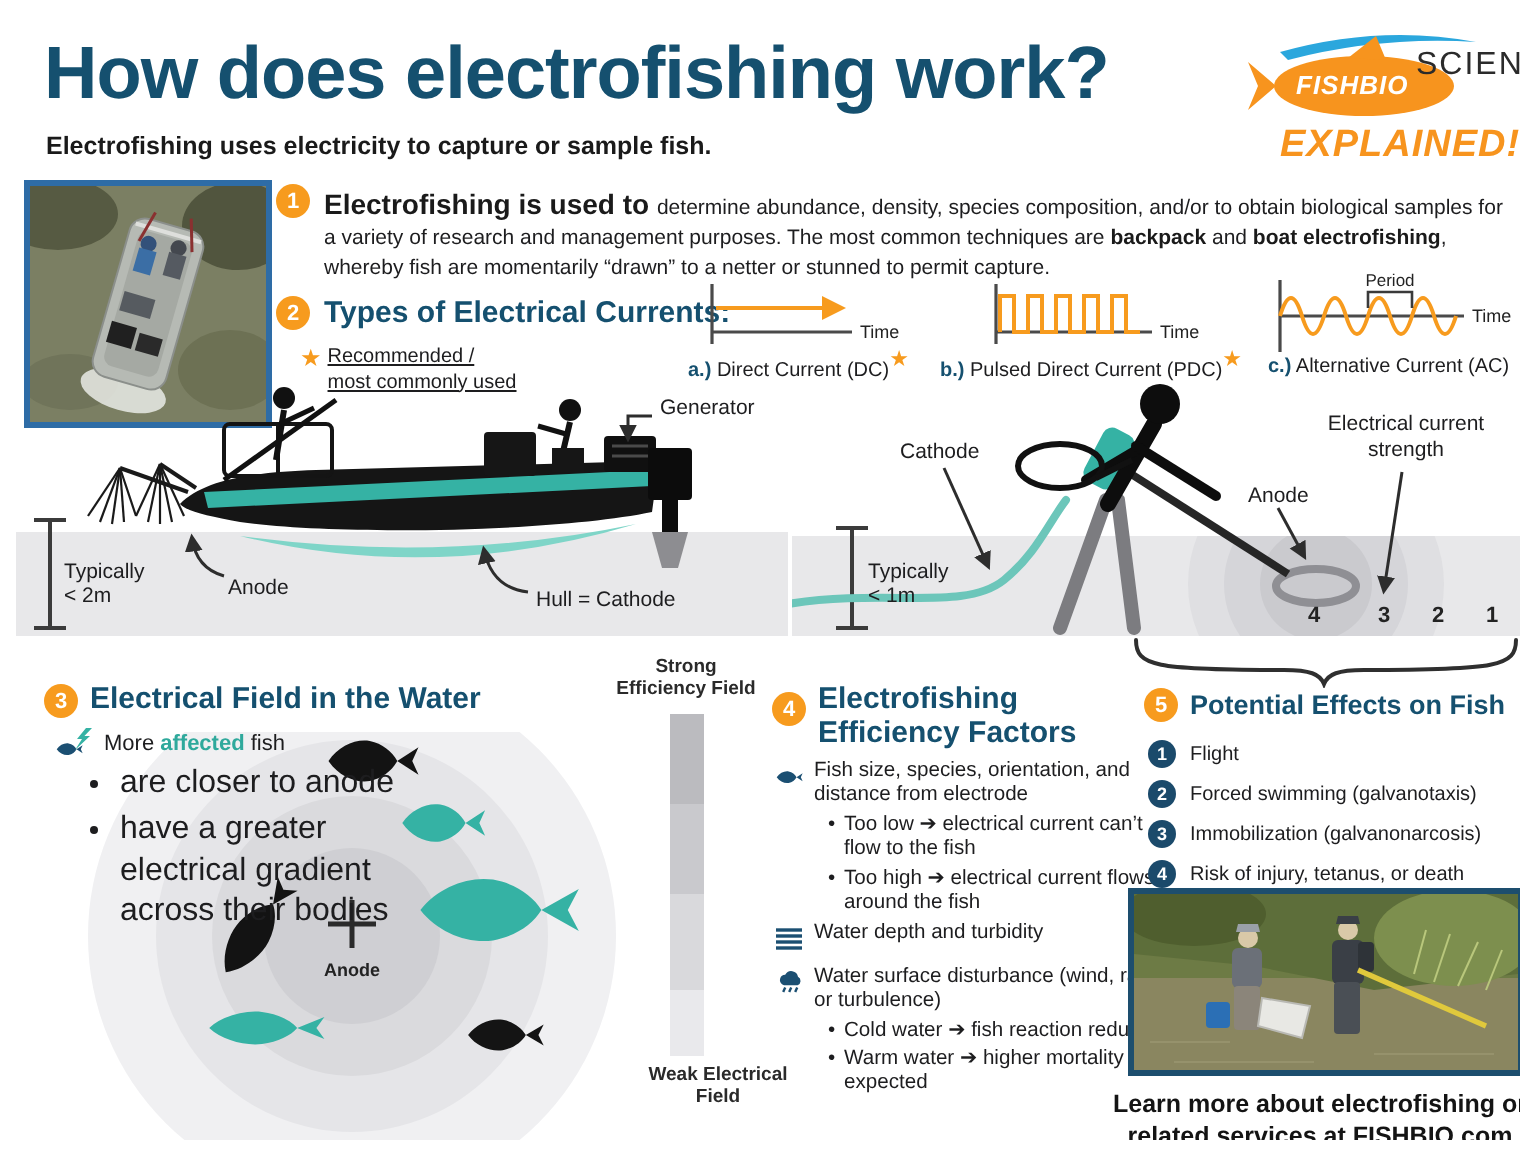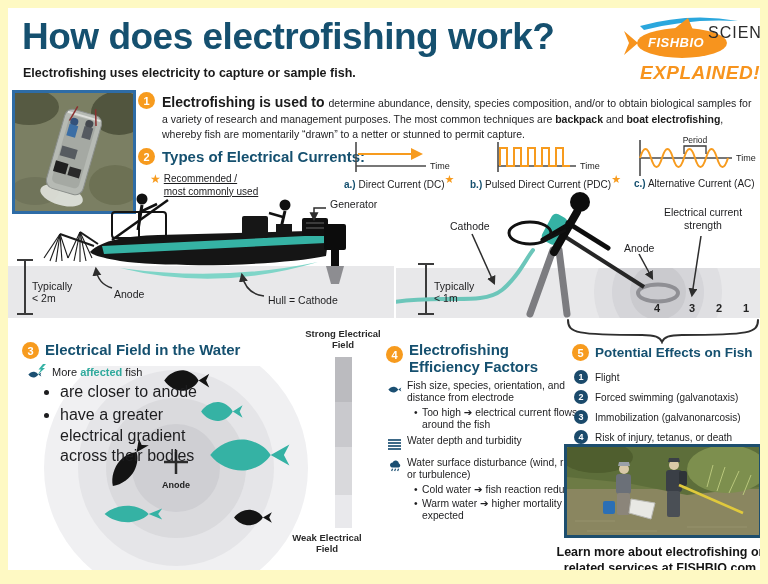--- a/index.html
+++ b/index.html
@@ -1,17 +1,17 @@
 <!DOCTYPE html>
 <html><head>
 <meta charset="utf-8">
 <style>
   html,body{margin:0;padding:0;background:#9fb6c6;}
   *{box-sizing:border-box;}
-  .page{position:relative;width:768px;height:584px;background:#fef9c3;font-family:"Liberation Sans","DejaVu Sans",sans-serif;overflow:hidden;}
+  .page{position:relative;width:768px;height:584px;background:#ffffff;font-family:"Liberation Sans","DejaVu Sans",sans-serif;overflow:hidden;}
   .canvas{position:absolute;left:8px;top:8px;width:752px;height:562px;background:#ffffff;overflow:hidden;}
   .abs{position:absolute;}
   .navy{color:#15506f;}
   .page-title{font-size:37px;font-weight:bold;color:#15506f;letter-spacing:-0.5px;}
   .subtitle{font-size:12.5px;font-weight:bold;color:#1a1a1a;}
   .num-circle{width:17px;height:17px;border-radius:50%;background:#f79b1e;color:#fff;font-size:11px;font-weight:bold;display:flex;align-items:center;justify-content:center;}
   .sec-head{font-size:15px;font-weight:bold;color:#15506f;line-height:1.12;}
   .body-txt{font-size:10.5px;line-height:1.38;color:#1d1d1f;}
   .body-txt b{color:#1a1a1a;}
   .legend{font-size:10px;color:#1d1d1f;line-height:1.25;text-decoration:underline;}
@@ -274,44 +274,45 @@
         <use href="#fishShape" transform="translate(0,7) scale(0.36)" fill="#1b4f72"></use>
         <path d="M15,0 L10.5,5.5 L13,5.5 L9.5,11 L17,4 L14.2,4 L18,0 Z" fill="#35b2a4"></path>
       </svg>
       <span class="s3-intro"><span>More </span><span class="hl">affected</span><span> fish</span></span>
     </div>
     <ul class="abs s3-bullets" style="left:40px;top:374px;">
       <li>are closer to anode</li>
       <li>have a greater electrical gradient across their bodies</li>
     </ul>
 
-    <div class="abs bar-label" style="left:296px;top:320px;width:78px;">Strong Electrical Field</div>
+    <div class="abs bar-label" style="left:296px;top:320px;width:78px;">Strong Efficiency Field</div>
     <div class="abs" style="left:327px;top:349px;width:17px;height:171px;">
       <div style="height:45px;background:#bbbbbf;"></div>
       <div style="height:45px;background:#c9c9cd;"></div>
       <div style="height:48px;background:#d9d9dc;"></div>
       <div style="height:33px;background:#e9e9ec;"></div>
     </div>
-    <div class="abs bar-label" style="left:280px;top:524px;width:78px;">Weak Electrical Field</div>
+    <div class="abs bar-label" style="left:312px;top:524px;width:78px;">Weak Electrical Field</div>
 
     <div class="abs" style="left:378px;top:334px;display:flex;gap:6px;align-items:flex-start;">
       <div class="num-circle" style="flex:0 0 17px;margin-top:4px;">4</div>
       <div class="sec-head"><span>Electrofishing</span><br><span>Efficiency Factors</span></div>
     </div>
 
     <div class="abs s4-list" style="left:380px;top:372px;">
       <div class="s4-item">
         <span class="s4-icon">
           <svg width="14" height="9" viewBox="0 0 14 9">
               <use href="#fishShape" transform="scale(0.36)" fill="#1b4f72"></use>
             </svg>
         </span>
         <span class="s4-text">Fish size, species, orientation, and distance from electrode</span>
       </div>
       <div class="s4-subs">
+        <div class="s4-sub">Too low ➔ electrical current can’t flow to the fish</div>
         <div class="s4-sub">Too high ➔ electrical current flows around the fish</div>
       </div>
       <div class="s4-item">
         <span class="s4-icon">
           <svg width="14" height="12" viewBox="0 0 14 12">
               <g stroke="#1b4f72" stroke-width="1.7">
                 <line x1="0" y1="2" x2="13" y2="2"></line>
                 <line x1="0" y1="5" x2="13" y2="5"></line>
                 <line x1="0" y1="8" x2="13" y2="8"></line>
                 <line x1="0" y1="11" x2="13" y2="11"></line>

